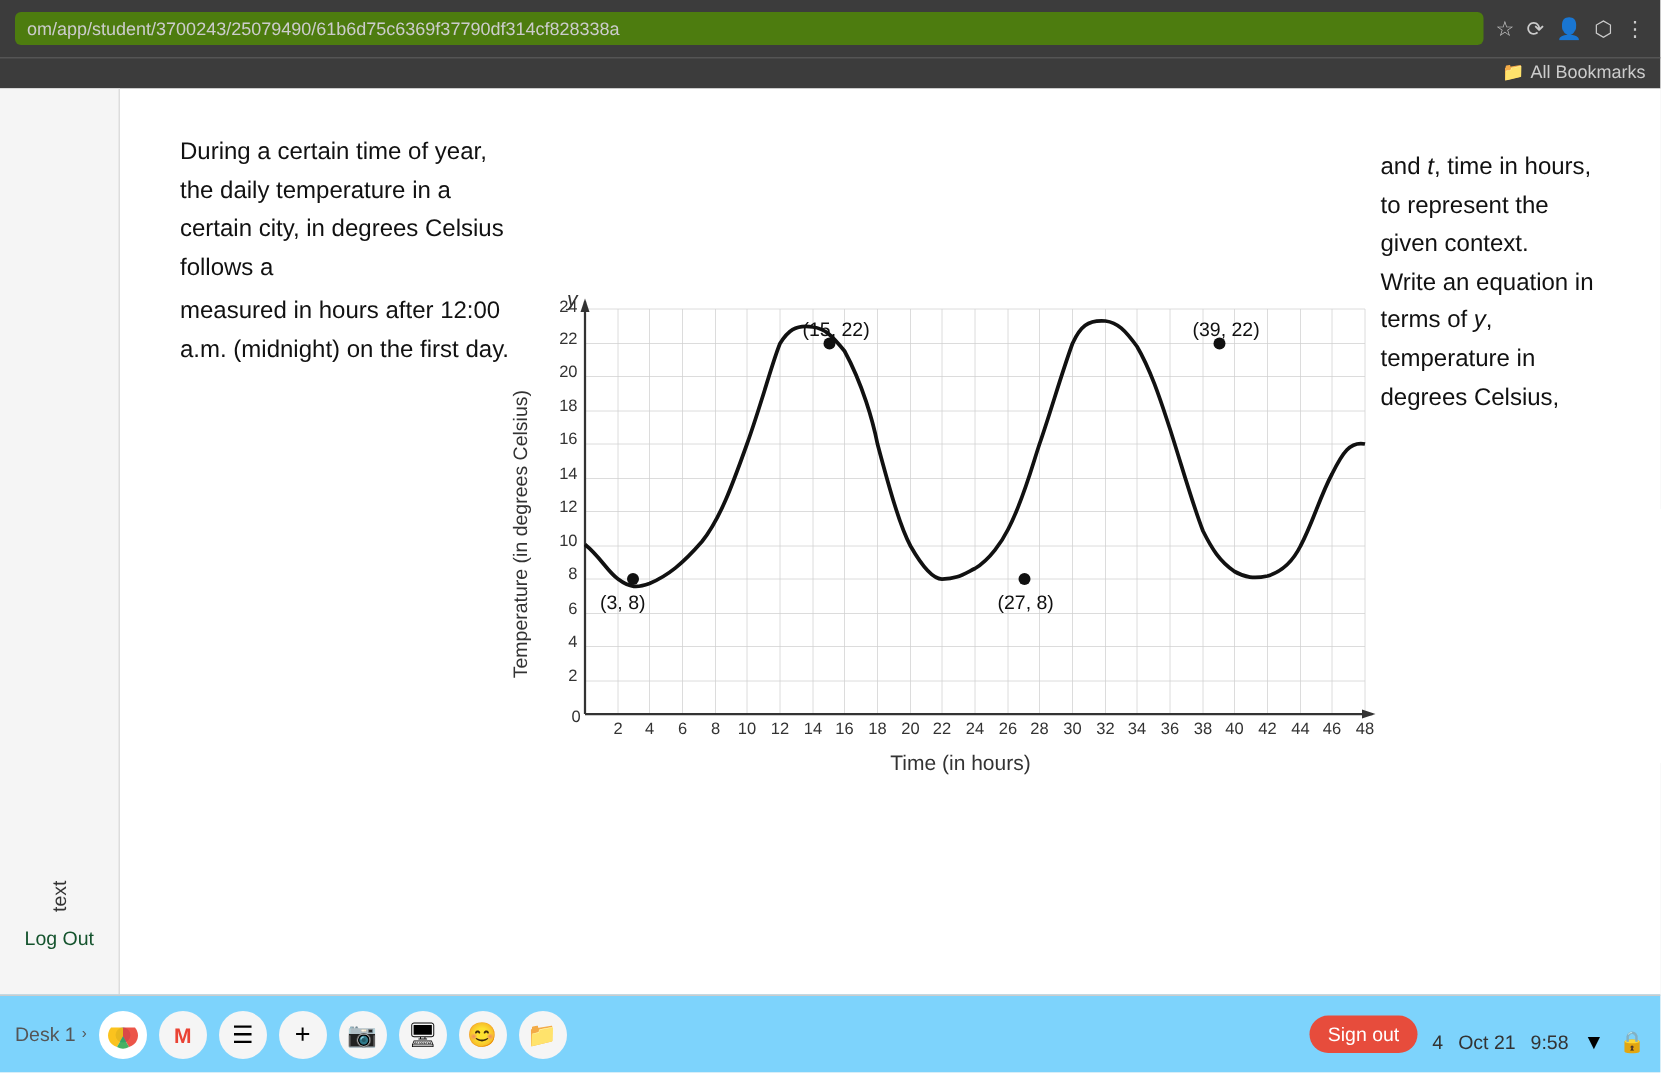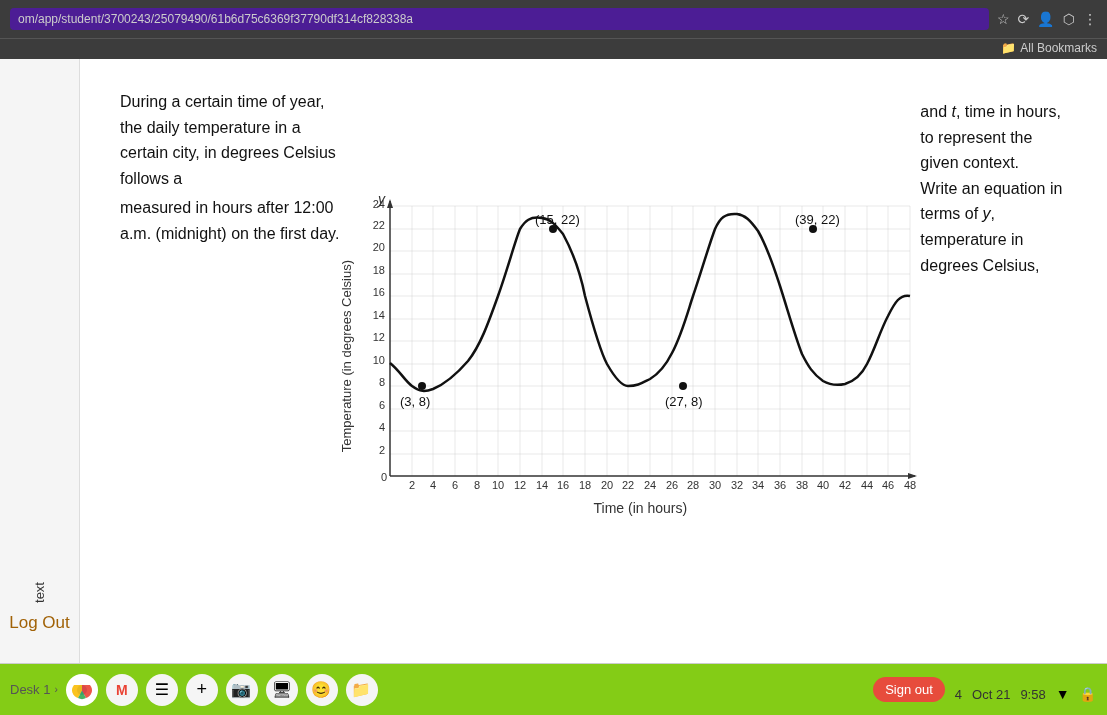--- a/index.html
+++ b/index.html
@@ -9,21 +9,21 @@
     .browser-bar {
       background: #3c3c3c;
       display: flex;
       align-items: center;
       padding: 6px 10px;
       gap: 8px;
       min-height: 38px;
     }
     .url-bar {
       flex: 1;
-      background: #4c1d95;
+      background: #4d7c0f;
       color: #ccc;
       font-size: 12px;
       padding: 4px 8px;
       border-radius: 4px;
       display: flex;
       align-items: center;
     }
     .browser-icons {
       display: flex; gap: 8px; align-items: center; color: #ccc; font-size: 14px;
     }
@@ -90,28 +90,28 @@
     .write-text {
       font-size: 16px;
       line-height: 1.6;
       color: #111;
       margin-top: 10px;
     }
 
     .left-sidebar-item {
       margin-top: auto;
       margin-bottom: 20px;
-      font-size: 17px;
-      color: #a16207;
+      font-size: 13px;
+      color: #14532d;
       cursor: pointer;
     }
 
     
     .taskbar {
-      background: #84cc16;
+      background: #7dd3fc;
       height: 52px;
       display: flex;
       align-items: center;
       padding: 0 10px;
       gap: 8px;
       border-top: 1px solid #ccc;
       position: relative;
     }
 
     .taskbar-icon {

